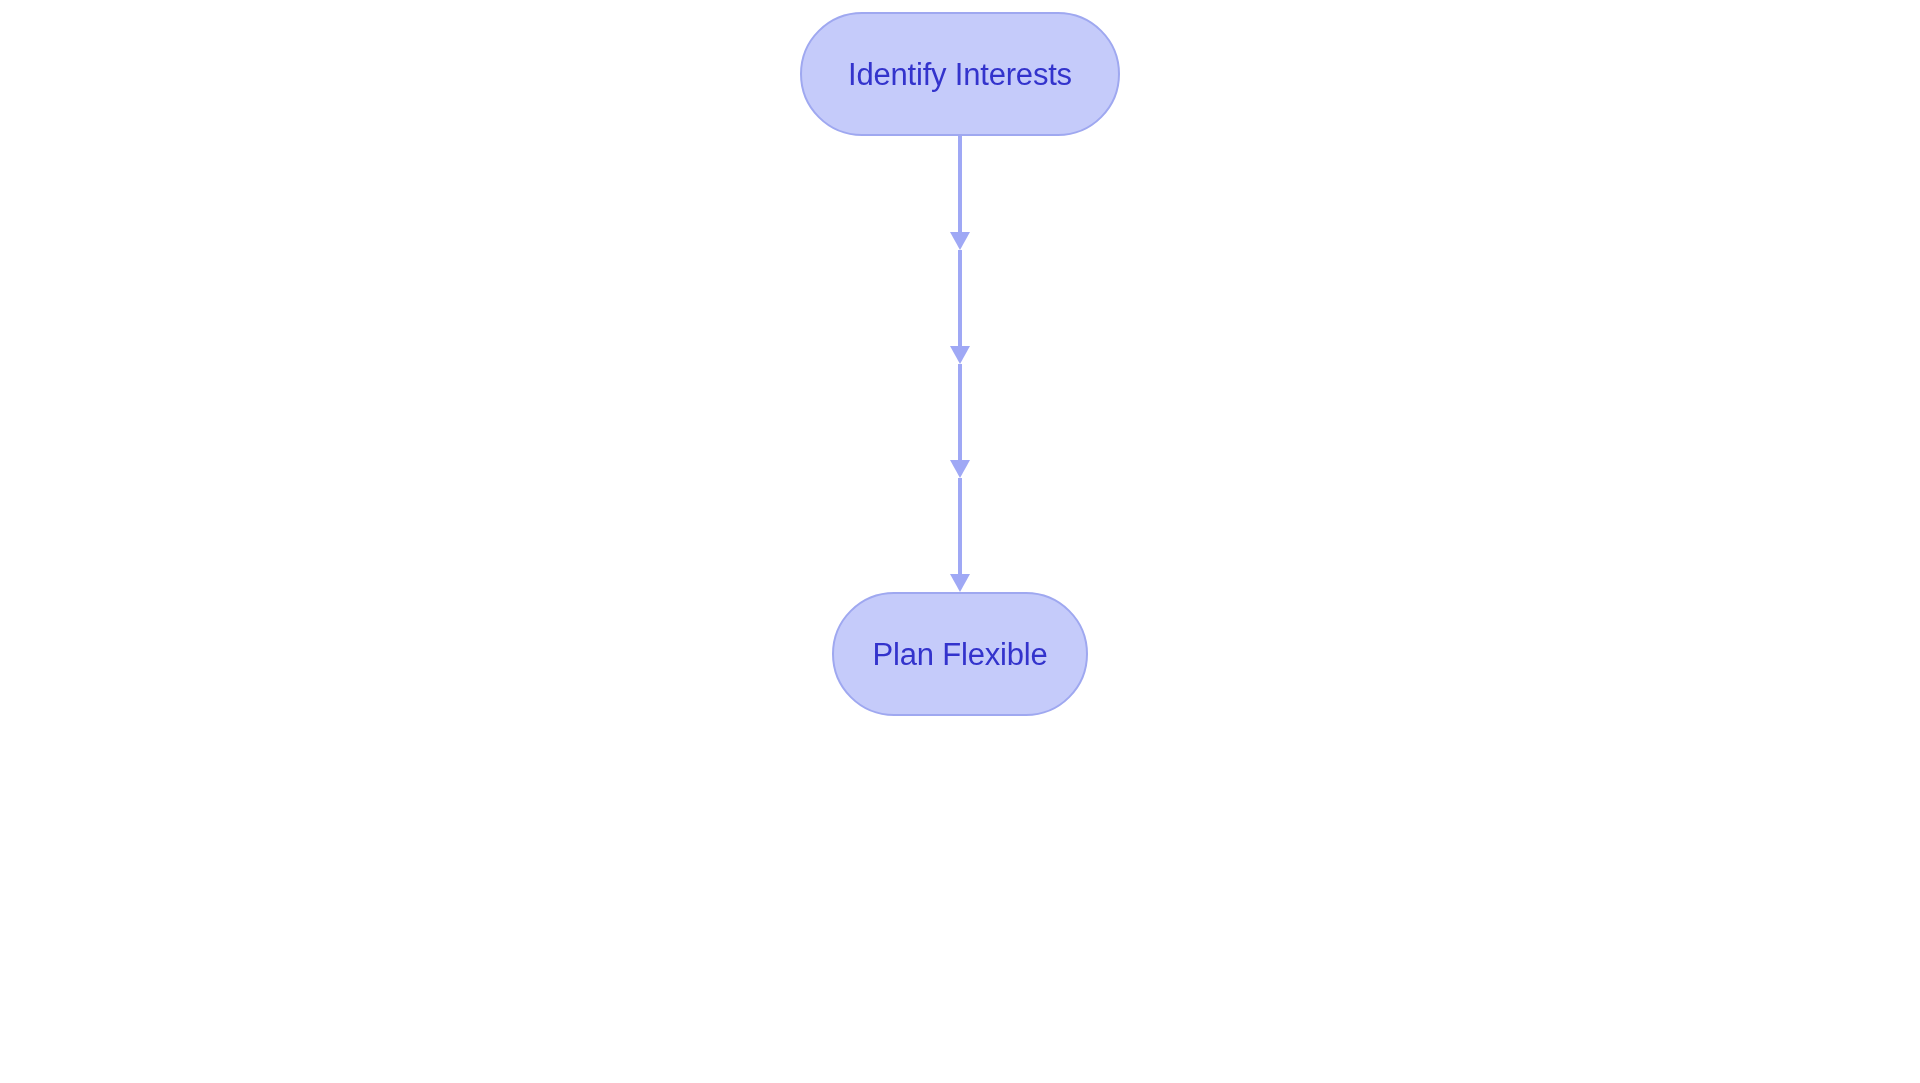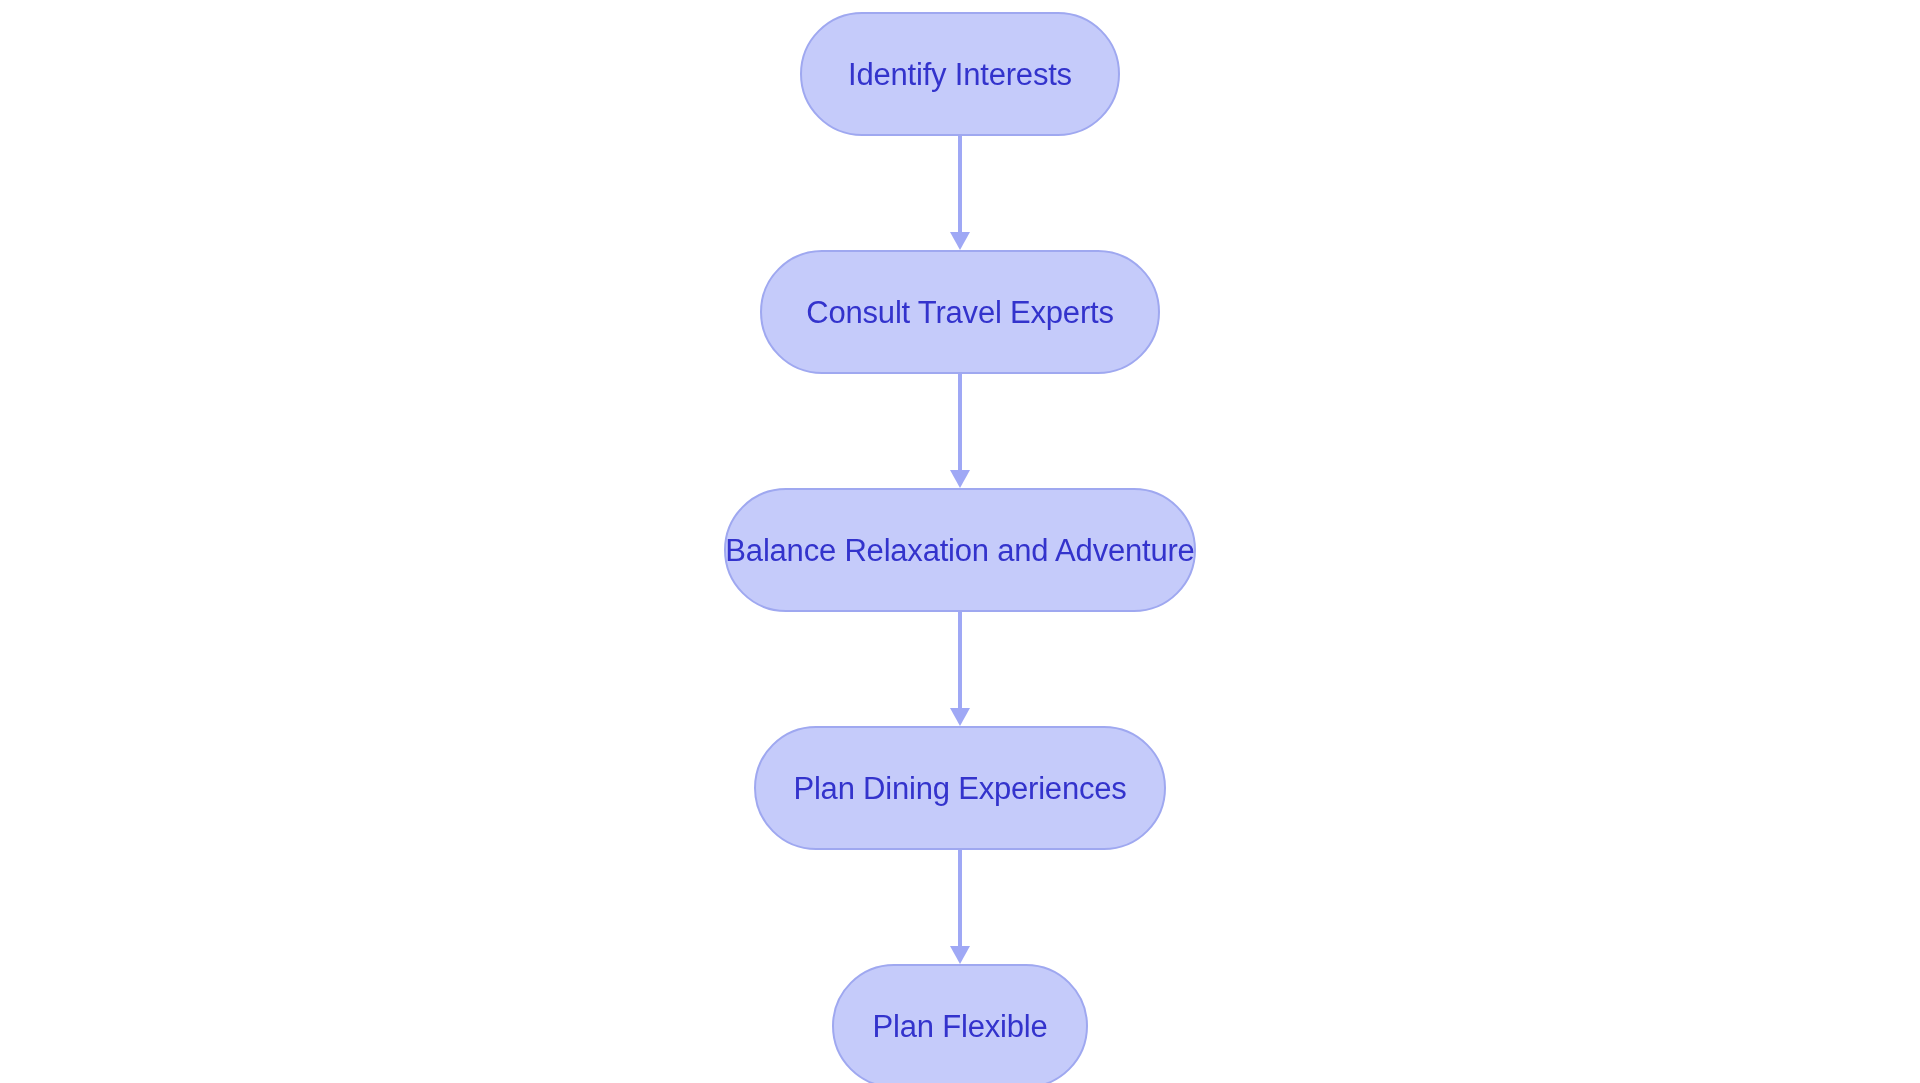--- a/index.html
+++ b/index.html
@@ -102,41 +102,32 @@
 
     <div class="flow-node node-w-0">
       <span class="flow-node-label">Identify Interests</span>
     </div>
 
     <div class="flow-connector">
       <div class="connector-line"></div>
       <div class="connector-arrowhead"></div>
     </div>
 
-    <div class="flow-node node-w-1">
-      <span class="flow-node-label">Consult Travel Experts</span>
-    </div>
 
     <div class="flow-connector">
       <div class="connector-line"></div>
       <div class="connector-arrowhead"></div>
     </div>
 
-    <div class="flow-node node-w-2">
-      <span class="flow-node-label">Balance Relaxation and Adventure</span>
-    </div>
 
     <div class="flow-connector">
       <div class="connector-line"></div>
       <div class="connector-arrowhead"></div>
     </div>
 
-    <div class="flow-node node-w-3">
-      <span class="flow-node-label">Plan Dining Experiences</span>
-    </div>
 
     <div class="flow-connector">
       <div class="connector-line"></div>
       <div class="connector-arrowhead"></div>
     </div>
 
     <div class="flow-node node-w-4">
       <span class="flow-node-label">Plan Flexible</span>
     </div>
 

